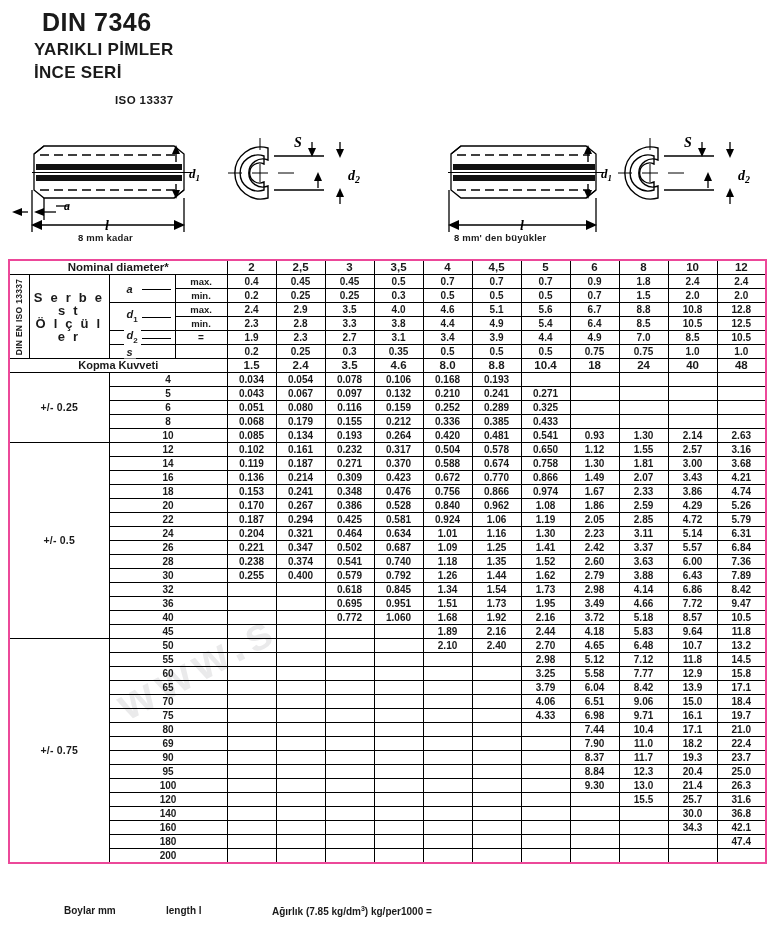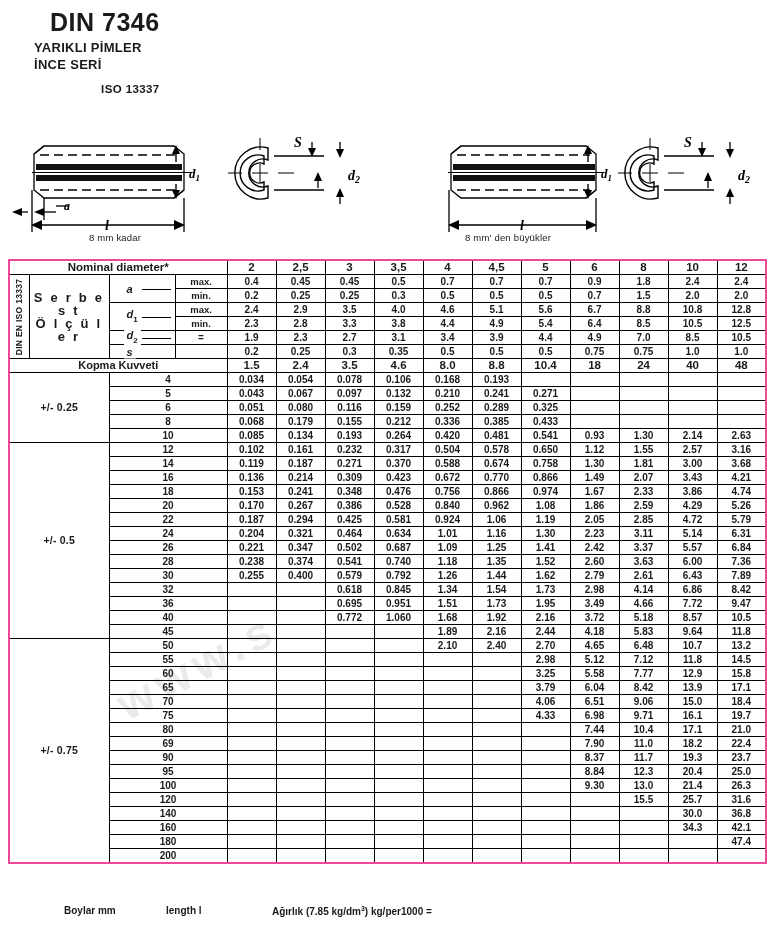--- a/index.html
+++ b/index.html
@@ -35,43 +35,42 @@
     letter-spacing: 6px;
     color: rgba(160,160,165,0.22);
     white-space: nowrap;
     font-family: "Liberation Sans", sans-serif;
   }
 
   
   #header { position: absolute; left: 34px; top: 8px; z-index: 3; }
   #title-main {
     font-size: 25px; font-weight: bold; letter-spacing: 0.5px;
-    line-height: 1.15; margin: 0 0 2px 16px;
+    line-height: 1.15; margin: 0 0 2px 8px;
   }
   #title-sub1, #title-sub2 {
-    font-size: 13px; font-weight: bold; letter-spacing: 0.3px;
+    font-size: 17px; font-weight: bold; letter-spacing: 0.3px;
     line-height: 1.35; margin: 0;
   }
   #title-iso {
     font-size: 11.5px; font-weight: bold; letter-spacing: 0.4px;
     margin-top: 9px;
     text-align: right;
   }
 
   
   .drawing-block { position: absolute; top: 128px; z-index: 3; }
   #drawing-left  { left: 6px;   width: 382px; height: 122px; }
   #drawing-right { left: 396px; width: 372px; height: 122px; }
   .drawing-block svg { display: block; }
   .dcap {
     position: absolute;
-    font-size: 9.5px; font-weight: normal;
+    font-size: 9.5px; font-weight: bold;
     letter-spacing: 0.2px;
     white-space: nowrap;
-    margin-left: 11px;
   }
   #cap-left  { left: 72px;  top: 104px; }
   #cap-right { left: 58px;  top: 104px; }
 
   
   #tbl-wrap {
     position: absolute;
     left: 8px; top: 259px;
     width: 752px;
     z-index: 3;
@@ -686,21 +685,21 @@
           <tr>
             <td class="len" colspan="2">30</td>
             <td class="val">0.255</td>
             <td class="val">0.400</td>
             <td class="val">0.579</td>
             <td class="val">0.792</td>
             <td class="val">1.26</td>
             <td class="val">1.44</td>
             <td class="val">1.62</td>
             <td class="val">2.79</td>
-            <td class="val">2.61</td>
+            <td class="val">3.88</td>
             <td class="val">6.43</td>
             <td class="val thickright">7.89</td>
           </tr>
           <tr>
             <td class="len" colspan="2">32</td>
             <td class="val"></td>
             <td class="val"></td>
             <td class="val">0.618</td>
             <td class="val">0.845</td>
             <td class="val">1.34</td>

